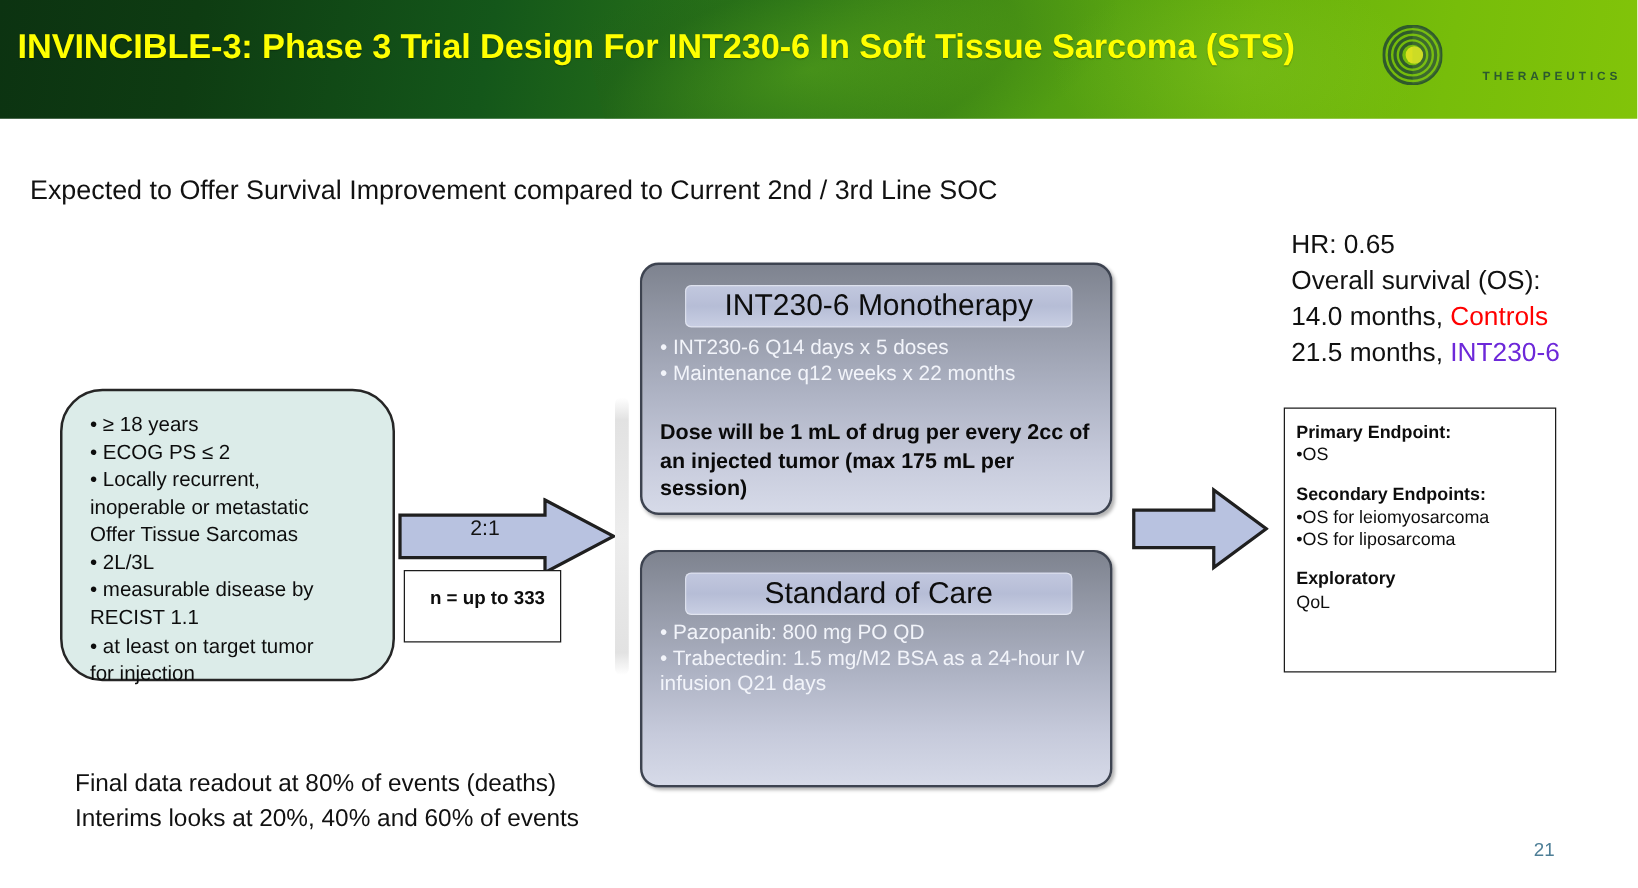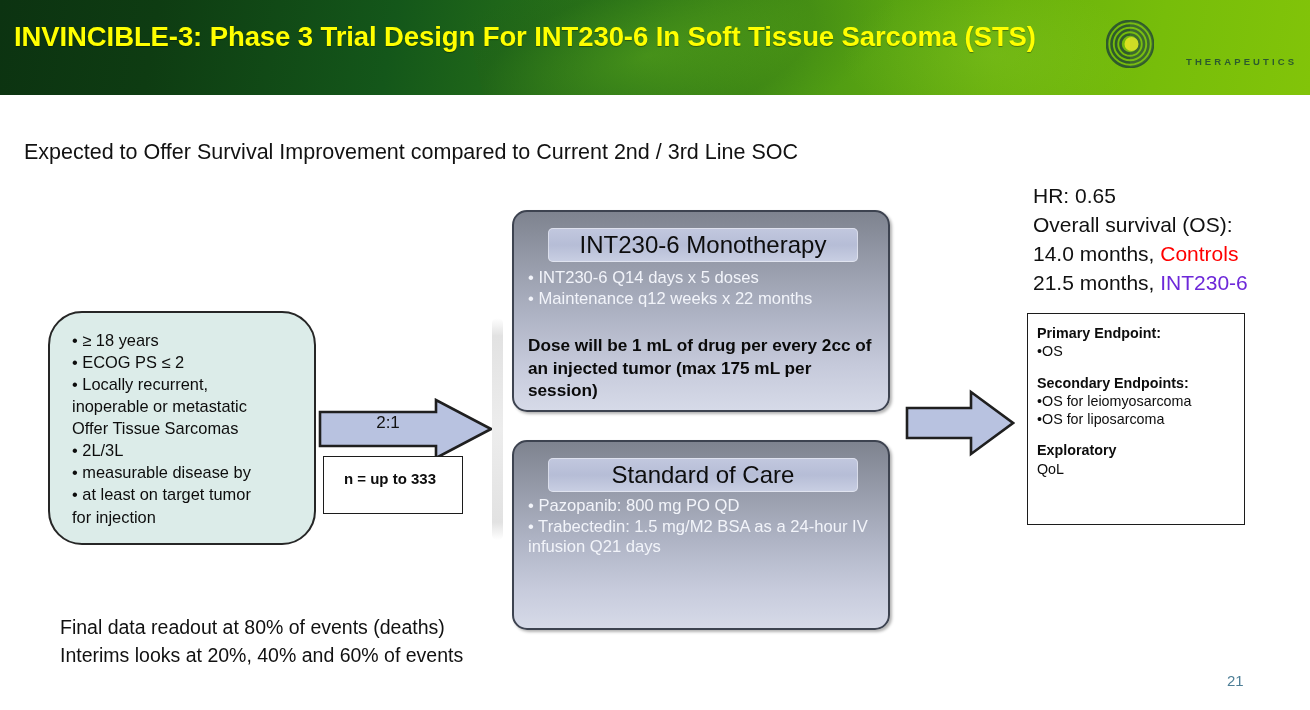--- a/index.html
+++ b/index.html
@@ -91,21 +91,21 @@
     width: 175px; height: 62px;
   }
   #rand-arrow svg { display: block; }
   #rand-ratio {
     position: absolute; left: 318px; top: 413px;
     width: 140px; text-align: center;
     font-size: 17px; color: #121212;
   }
   #n-box {
     position: absolute; left: 323px; top: 456px;
-    width: 140px; height: 58px;
+    width: 126px; height: 58px;
     background: #ffffff;
     border: 1.6px solid #1c1c1c;
   }
   #n-box span {
     position: absolute; left: 0; top: 13px; width: 132px;
     text-align: center;
     font-size: 15px; font-weight: bold; color: #0d0d0d;
   }
 
   
@@ -168,21 +168,21 @@
     position: absolute; left: 1033px; top: 182px;
     width: 272px;
     font-size: 21px; line-height: 1.38;
     color: #111111;
   }
   #results .hl-red { color: #ff0000; }
   #results .hl-green { color: #6d28d9; }
 
   
   #endpoints-box {
-    position: absolute; left: 1027px; top: 313px;
+    position: absolute; left: 1027px; top: 326px;
     width: 218px; height: 212px;
     background: #ffffff;
     border: 1.6px solid #1c1c1c;
   }
   #endpoints-inner {
     position: absolute; left: 9px; top: 10px;
     width: 200px;
     font-size: 14.3px; line-height: 1.28;
     color: #0d0d0d;
   }
@@ -232,20 +232,21 @@
 
   <div id="eligibility-box">
     <ul id="eligibility-list">
       <li>• ≥ 18 years</li>
       <li>• ECOG PS ≤ 2</li>
       <li>• Locally recurrent,</li>
       <li>inoperable or metastatic</li>
       <li>Offer Tissue Sarcomas</li>
       <li>• 2L/3L</li>
       <li>• measurable disease by</li>
+      <li>RECIST 1.1</li>
       <li>• at least on target tumor</li>
       <li>for injection</li>
     </ul>
   </div>
 
   <div id="rand-arrow">
     <svg width="175" height="62" viewBox="0 0 175 62">
       <path d="M2 14 L118 14 L118 2 L173 31 L118 60 L118 48 L2 48 Z" fill="#b8c2e0" stroke="#1f1f1f" stroke-width="2.6" stroke-linejoin="miter"></path>
     </svg>
   </div>

